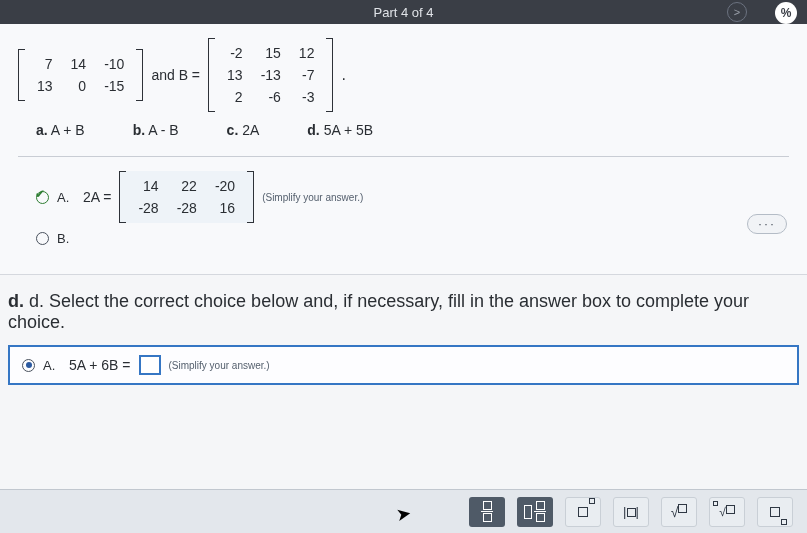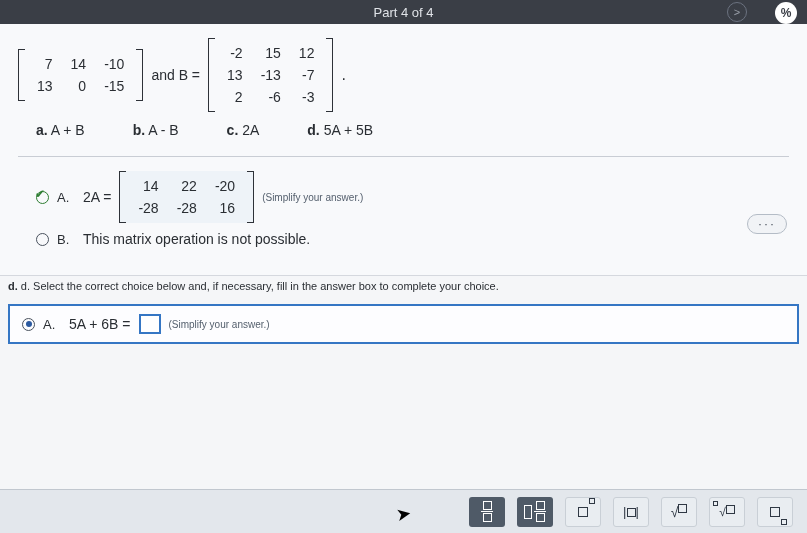--- a/index.html
+++ b/index.html
@@ -145,21 +145,22 @@
     left: -2px; top: -5px;
     font-size: 12px;
     color: #2e7d32;
   }
   .choice-label { font-size: 13px; min-width: 18px; }
   .matrix.answer {
     background: #eef3f8;
   }
   .prompt-d {
     padding: 4px 18px 8px 8px;
-    font-size: 11px;
+    font-size: 18px;
+    margin-top: 12px;
   }
   .selected-choice-box {
     margin: 4px 8px 0 8px;
     border: 2px solid #3576c4;
     background: #fdfdff;
     padding: 8px 12px;
     display: flex;
     align-items: center;
     gap: 8px;
   }
@@ -299,21 +300,20 @@
                 <td>16</td>
               </tr>
         </tbody>
           </table>
       </div>
       <span class="hint">(Simplify your answer.)</span>
     </div>
     <div class="choice-row">
       <span class="radio"></span>
       <span class="choice-label">B.</span>
-      <span>This matrix operation is not possible.</span>
     </div>
   </div>
 </div>
 
 <div class="prompt-d">
   <b>d.</b> <span>d. Select the correct choice below and, if necessary, fill in the answer box to complete your choice.</span>
 </div>
 
 <div class="selected-choice-box">
   <span class="radio checked"></span>

